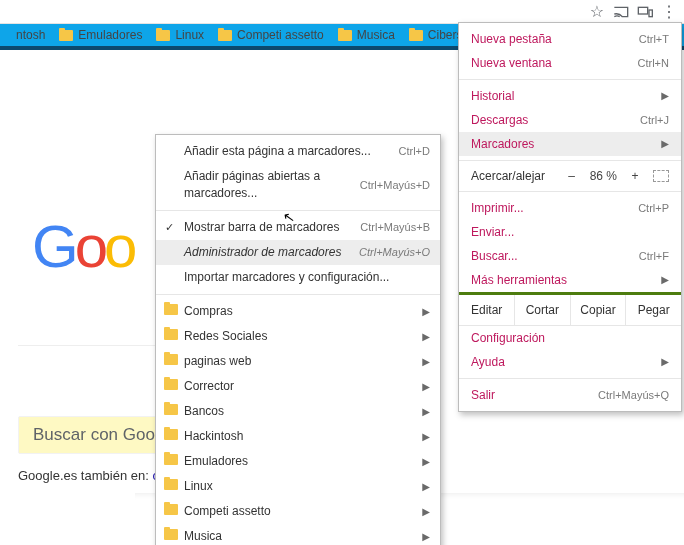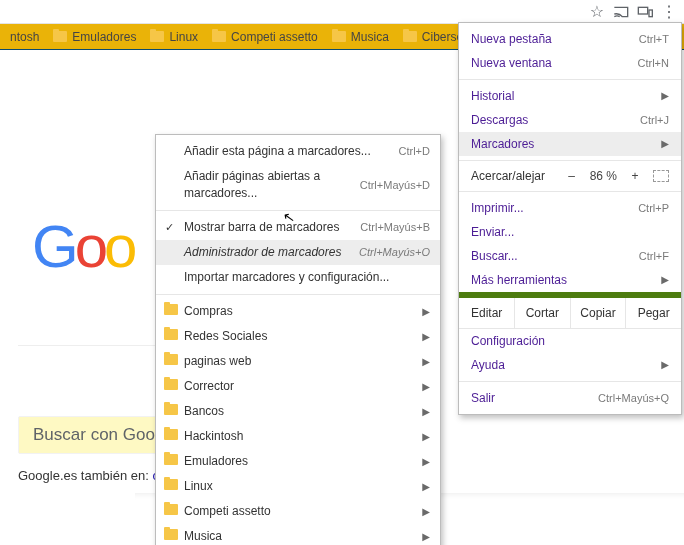--- a/index.html
+++ b/index.html
@@ -5,21 +5,21 @@
   * { margin: 0; padding: 0; box-sizing: border-box; font-family: "Segoe UI", Arial, sans-serif; }
   body { width: 684px; height: 545px; background: #fff; position: relative; overflow: hidden; font-size: 12px; color: #333; }
 
   
   .toolbar { position: absolute; top: 0; left: 0; right: 0; height: 24px; background: #fff; border-bottom: 1px solid #e4e4e4; display: flex; align-items: center; justify-content: flex-end; padding-right: 6px; gap: 6px; }
   .toolbar .icon { width: 18px; height: 18px; display: flex; align-items: center; justify-content: center; color: #5f6368; }
   .toolbar .star { font-size: 16px; color: #5f6368; }
   .toolbar .more { font-size: 16px; color: #5f6368; }
 
   
-  .bmbar { position: absolute; top: 24px; left: 0; right: 0; height: 26px; background: #eab308; border-bottom: 1px solid #0c4a6e; display: flex; align-items: center; gap: 14px; padding-left: 10px; white-space: nowrap; overflow: hidden; }
+  .bmbar { position: absolute; top: 24px; left: 0; right: 0; height: 26px; background: #0ea5e9; border-bottom: 4px solid #0c4a6e; display: flex; align-items: center; gap: 14px; padding-left: 16px; white-space: nowrap; overflow: hidden; }
   .bmitem { display: flex; align-items: center; gap: 5px; color: #454545; font-size: 12px; cursor: pointer; }
   .bmitem .ficon { width: 14px; height: 11px; background: #f6c647; border-radius: 1px; position: relative; }
   .bmitem .ficon::before { content:""; position:absolute; top:-2px; left:0; width:6px; height:3px; background:#f6c647; border-radius:1px 1px 0 0; }
 
   
   .page { position: absolute; top: 50px; left: 0; right: 0; bottom: 0; background: #fff; }
   .logo { position: absolute; top: 162px; left: 32px; font-size: 60px; font-weight: 400; letter-spacing: -4px; font-family: "Product Sans", Arial, sans-serif; }
   .logo span:nth-child(1){color:#4285F4;}
   .logo span:nth-child(2){color:#EA4335;}
   .logo span:nth-child(3){color:#FBBC05;}
@@ -27,31 +27,31 @@
   .search-under { position:absolute; top:292px; left:18px; width:260px; height:4px; border-bottom:1px solid #eee; }
   .btnrow { position:absolute; top:366px; left:18px; display:flex; gap:8px; }
   .gbtn { background:#fef9c3; border:1px solid #f2f2f2; color:#5f6368; padding:8px 14px; font-size:17px; border-radius:2px; cursor:pointer; }
   .langline { position:absolute; top:418px; left:18px; font-size:13px; color:#333; }
   .langline a { color:#1a0dab; text-decoration:none; }
 
   
   .menu-main { position:absolute; top:22px; right:2px; width:224px; background:#fff; border:1px solid #bcbcbc; box-shadow: 2px 3px 6px rgba(0,0,0,.25); z-index:30; padding: 4px 0; font-size:12px; }
   .mitem { display:flex; align-items:center; justify-content:space-between; padding: 4px 12px; line-height:16px; cursor:default; }
   .mitem.hover { background:#ededed; }
-  .mitem .lbl { color:#4c1d95; }
+  .mitem .lbl { color:#be185d; }
   .mitem .hk { color:#7a7a7a; font-size:11px; }
   .mitem .arrow { color:#6a6a6a; font-size:10px; margin-left:4px; }
   .menu-main hr { border:none; border-top:1px solid #e6e6e6; margin:4px 0; }
 
   .zoomrow { display:flex; align-items:center; justify-content:space-between; padding:4px 12px; }
   .zoomrow .ctrls { display:flex; align-items:center; gap:10px; color:#444; }
   .zoomrow .ctrls .z { width:16px; text-align:center; }
   .zoomrow .full { width:16px; height:12px; border:1px dashed #999; position:relative; }
 
-  .editrow { display:flex; align-items:flex-start; border-top:6px solid #4d7c0f; border-bottom:1px solid #e6e6e6; }
+  .editrow { display:flex; align-items:flex-start; border-top:3px solid #4d7c0f; border-bottom:1px solid #e6e6e6; }
   .editrow div { flex:1; text-align:center; padding:8px 0; font-size:12px; color:#333; border-right:1px solid #e6e6e6; cursor:pointer; }
   .editrow div:last-child { border-right:none; }
 
   
   .menu-sub { position:absolute; top:134px; left:155px; width:286px; background:#fff; border:1px solid #bcbcbc; box-shadow: 2px 3px 6px rgba(0,0,0,.25); z-index:25; padding:4px 0; font-size:12px; }
   .sitem { display:flex; align-items:center; justify-content:space-between; padding:4px 10px 4px 28px; line-height:17px; position:relative; cursor:default; }
   .sitem .hk { color:#7a7a7a; font-size:11px; }
   .sitem .arrow { color:#6a6a6a; font-size:10px; }
   .sitem.hl { background:#ededed;font-style:italic; }
   .sitem .check { position:absolute; left:9px; top:4px; font-size:11px; color:#333; }

